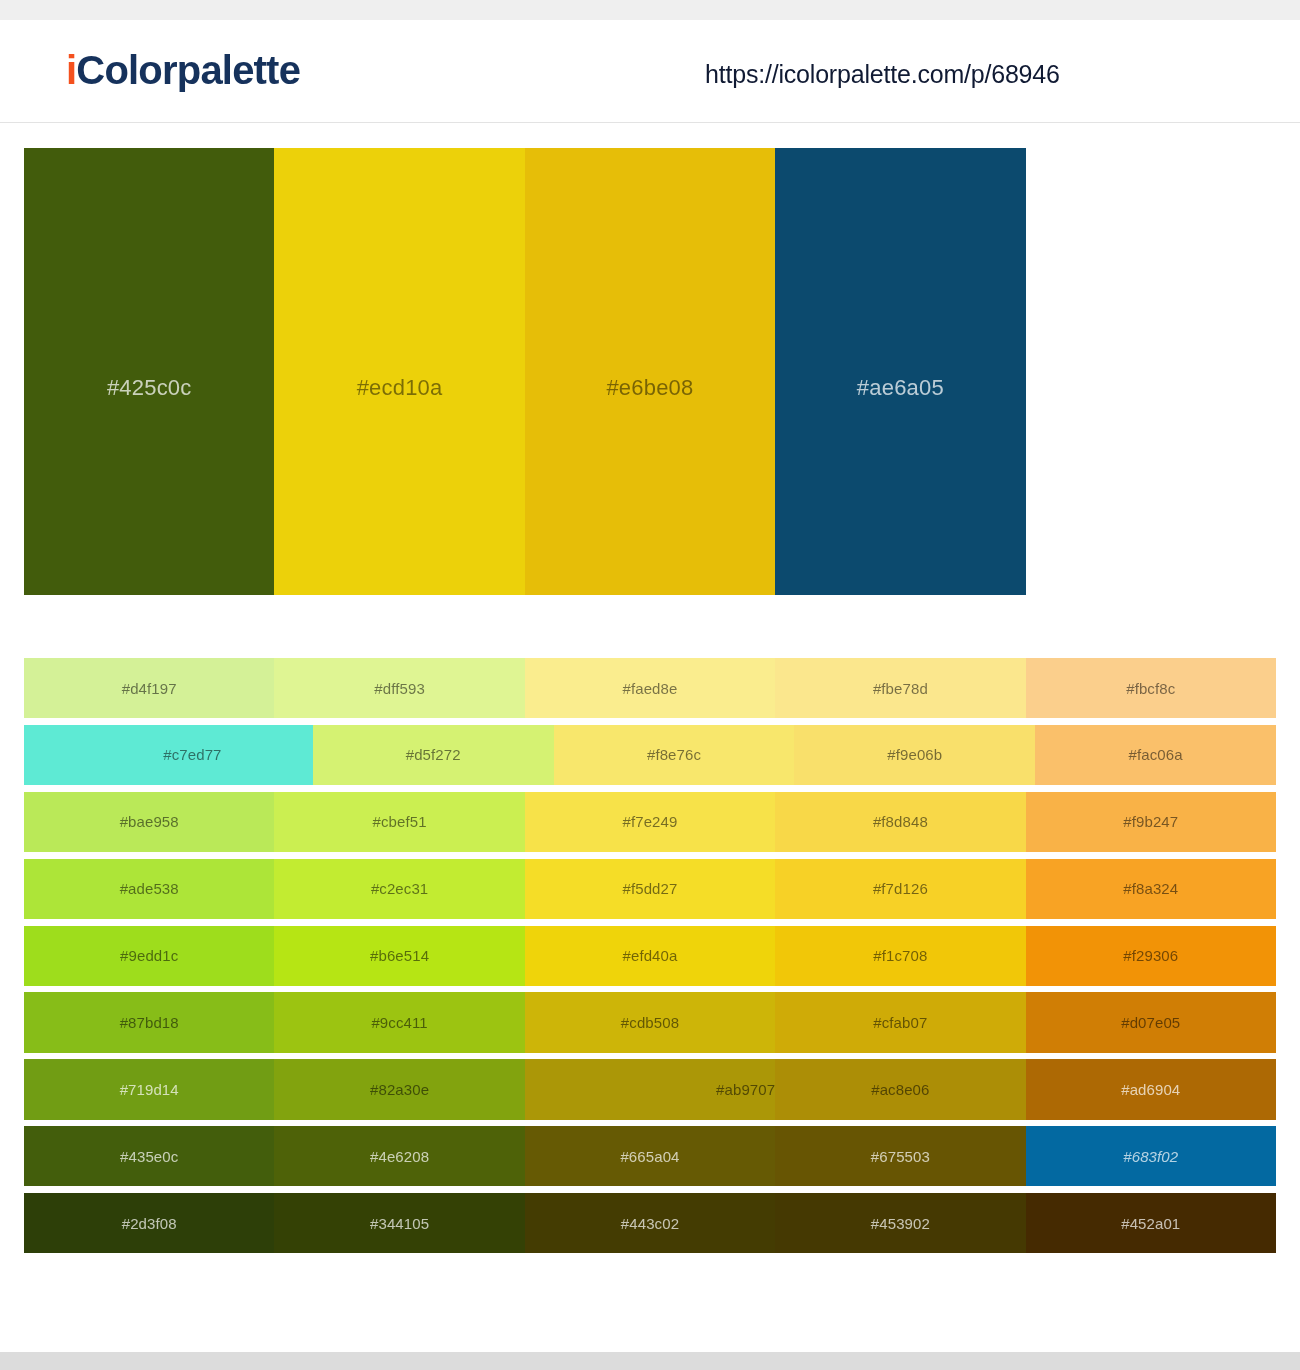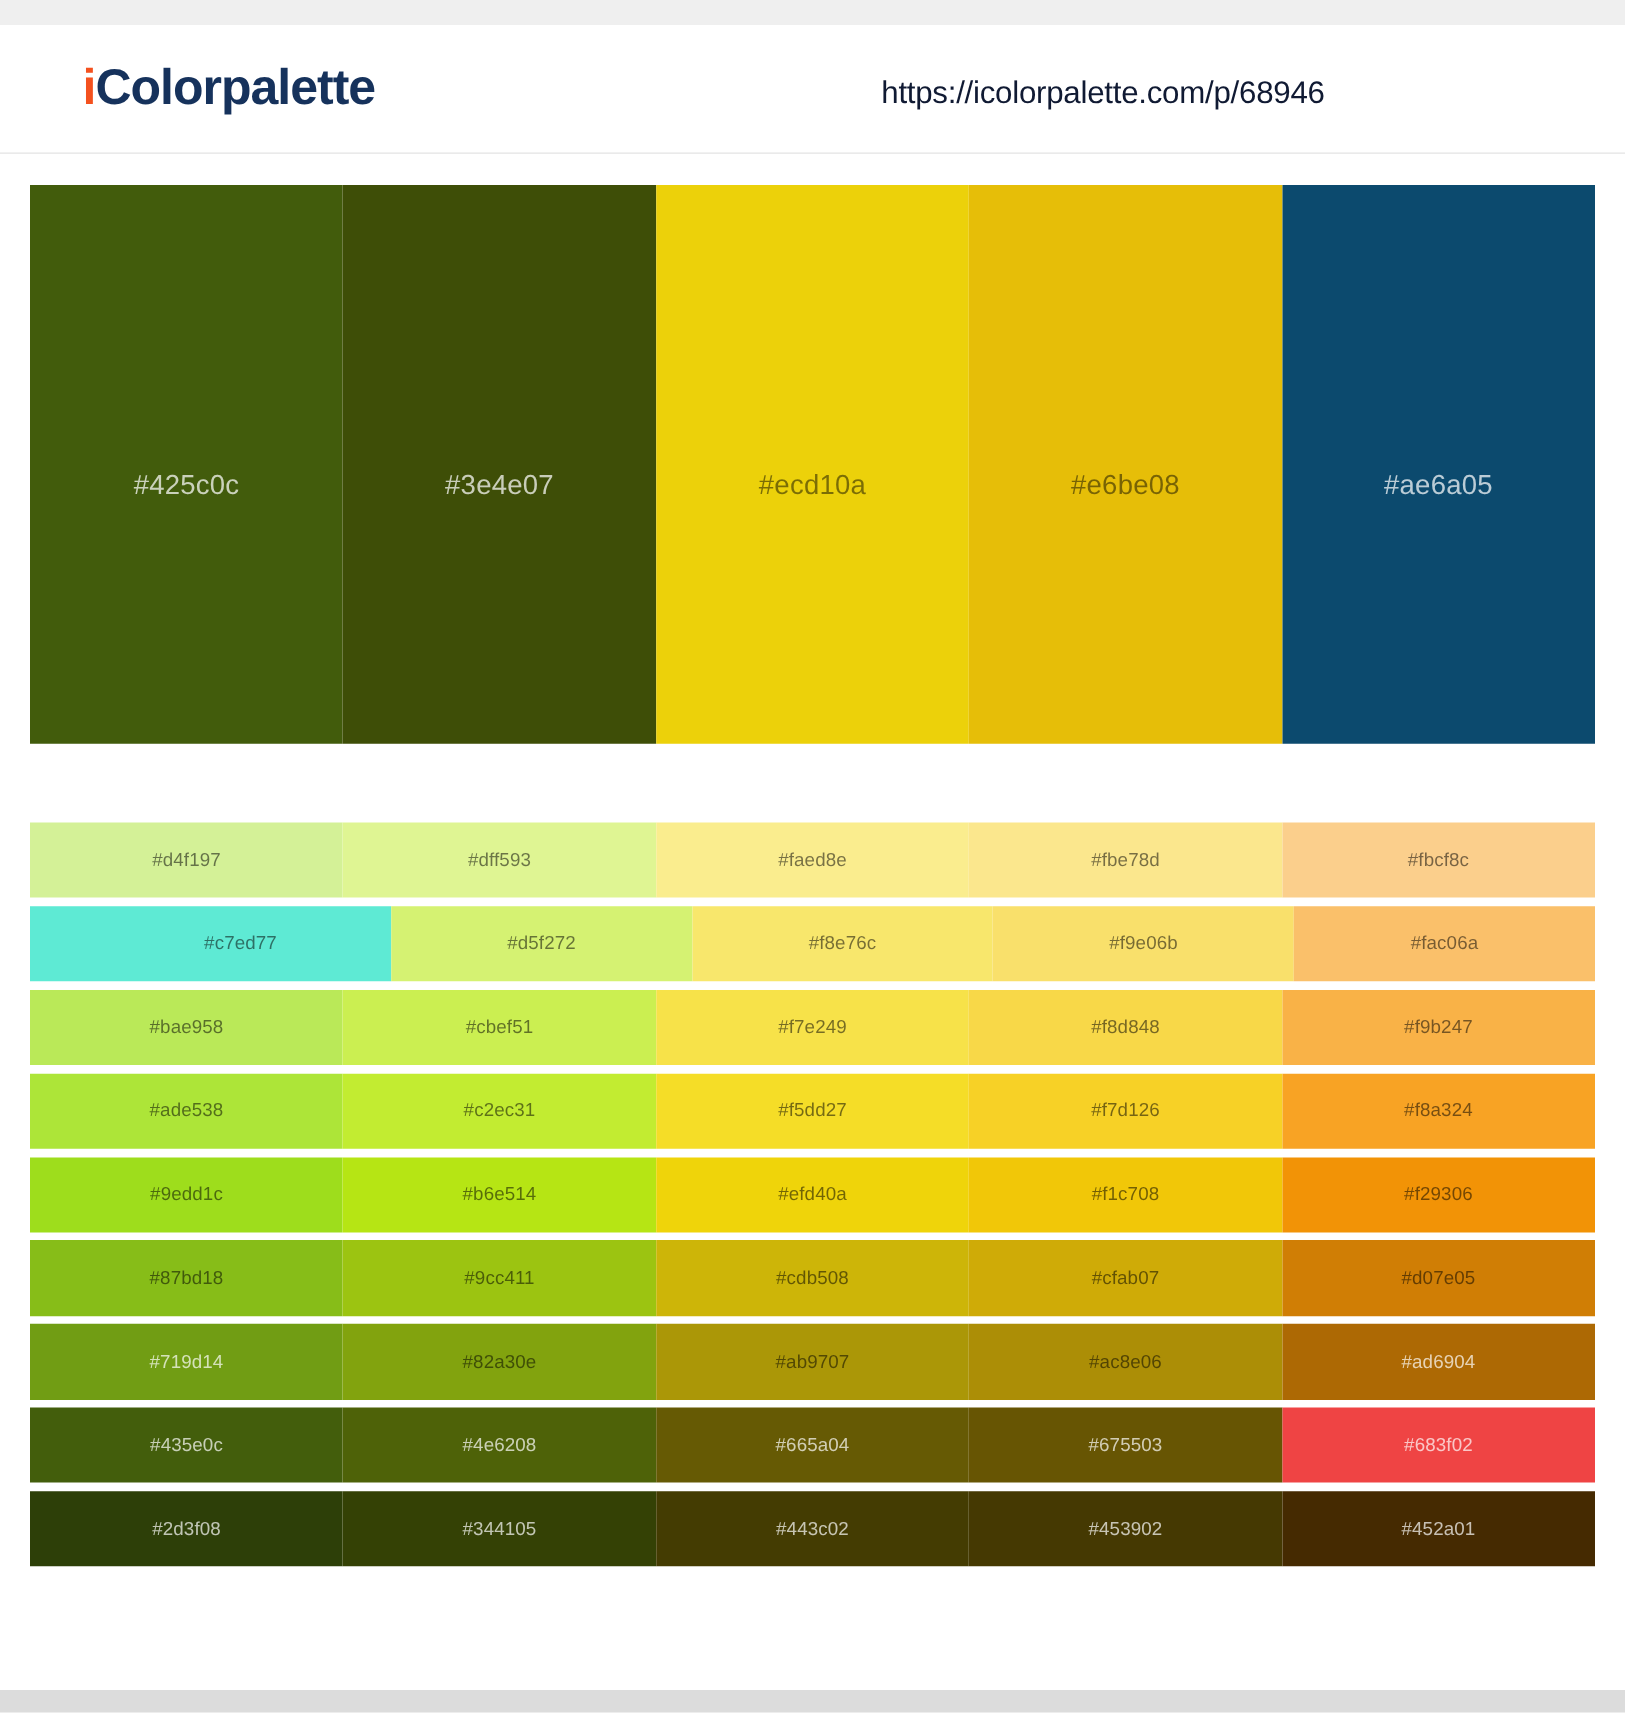--- a/index.html
+++ b/index.html
@@ -149,23 +149,20 @@
     </div>
     <div class="site-url">https://icolorpalette.com/p/68946</div>
   </div>
 </div>
 <div class="header-divider"></div>
 
 <div class="palette-strip">
     <div class="palette-swatch dark" style="background: rgb(66, 92, 12);">
       <span class="swatch-label">#425c0c</span>
     </div>
-    <div class="palette-swatch dark" style="background: rgb(62, 78, 7);">
-      <span class="swatch-label">#3e4e07</span>
-    </div>
     <div class="palette-swatch light" style="background: rgb(236, 209, 10);">
       <span class="swatch-label">#ecd10a</span>
     </div>
     <div class="palette-swatch light" style="background: rgb(230, 190, 8);">
       <span class="swatch-label">#e6be08</span>
     </div>
     <div class="palette-swatch dark" style="background: #0c4a6e;">
       <span class="swatch-label">#ae6a05</span>
     </div>
   </div>
@@ -273,21 +270,21 @@
         <span class="shade-label">#d07e05</span>
       </div>
     </div>
     <div class="shade-row">
       <div class="shade-cell dark" style="background: rgb(113, 157, 20);">
         <span class="shade-label">#719d14</span>
       </div>
       <div class="shade-cell light" style="background: rgb(130, 163, 14);">
         <span class="shade-label">#82a30e</span>
       </div>
-      <div class="shade-cell light" style="background: rgb(171, 151, 7);">
+      <div class="shade-cell light" style="background: rgb(171, 151, 7); justify-content: flex-end;">
         <span class="shade-label">#ab9707</span>
       </div>
       <div class="shade-cell light" style="background: rgb(172, 142, 6);">
         <span class="shade-label">#ac8e06</span>
       </div>
       <div class="shade-cell dark" style="background: rgb(173, 105, 4);">
         <span class="shade-label">#ad6904</span>
       </div>
     </div>
     <div class="shade-row">
@@ -296,21 +293,21 @@
       </div>
       <div class="shade-cell dark" style="background: rgb(78, 98, 8);">
         <span class="shade-label">#4e6208</span>
       </div>
       <div class="shade-cell dark" style="background: rgb(102, 90, 4);">
         <span class="shade-label">#665a04</span>
       </div>
       <div class="shade-cell dark" style="background: rgb(103, 85, 3);">
         <span class="shade-label">#675503</span>
       </div>
-      <div class="shade-cell dark" style="background: #ef4444;">
+      <div class="shade-cell dark" style="background: #0369a1; font-style: italic;">
         <span class="shade-label">#683f02</span>
       </div>
     </div>
     <div class="shade-row">
       <div class="shade-cell dark" style="background: rgb(45, 63, 8);">
         <span class="shade-label">#2d3f08</span>
       </div>
       <div class="shade-cell dark" style="background: rgb(52, 65, 5);">
         <span class="shade-label">#344105</span>
       </div>

